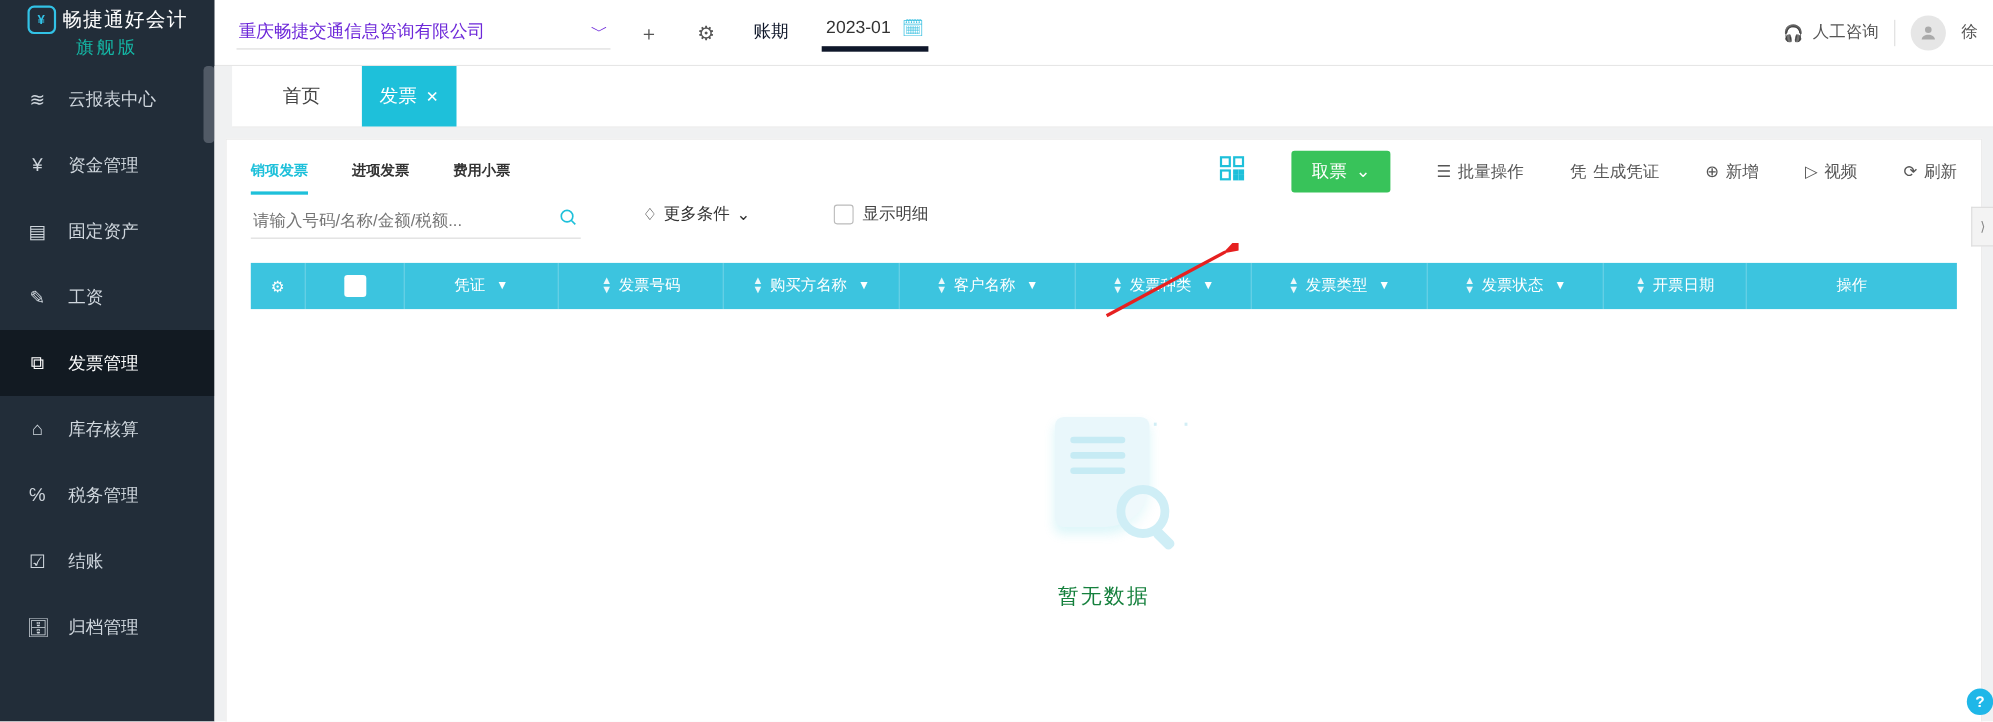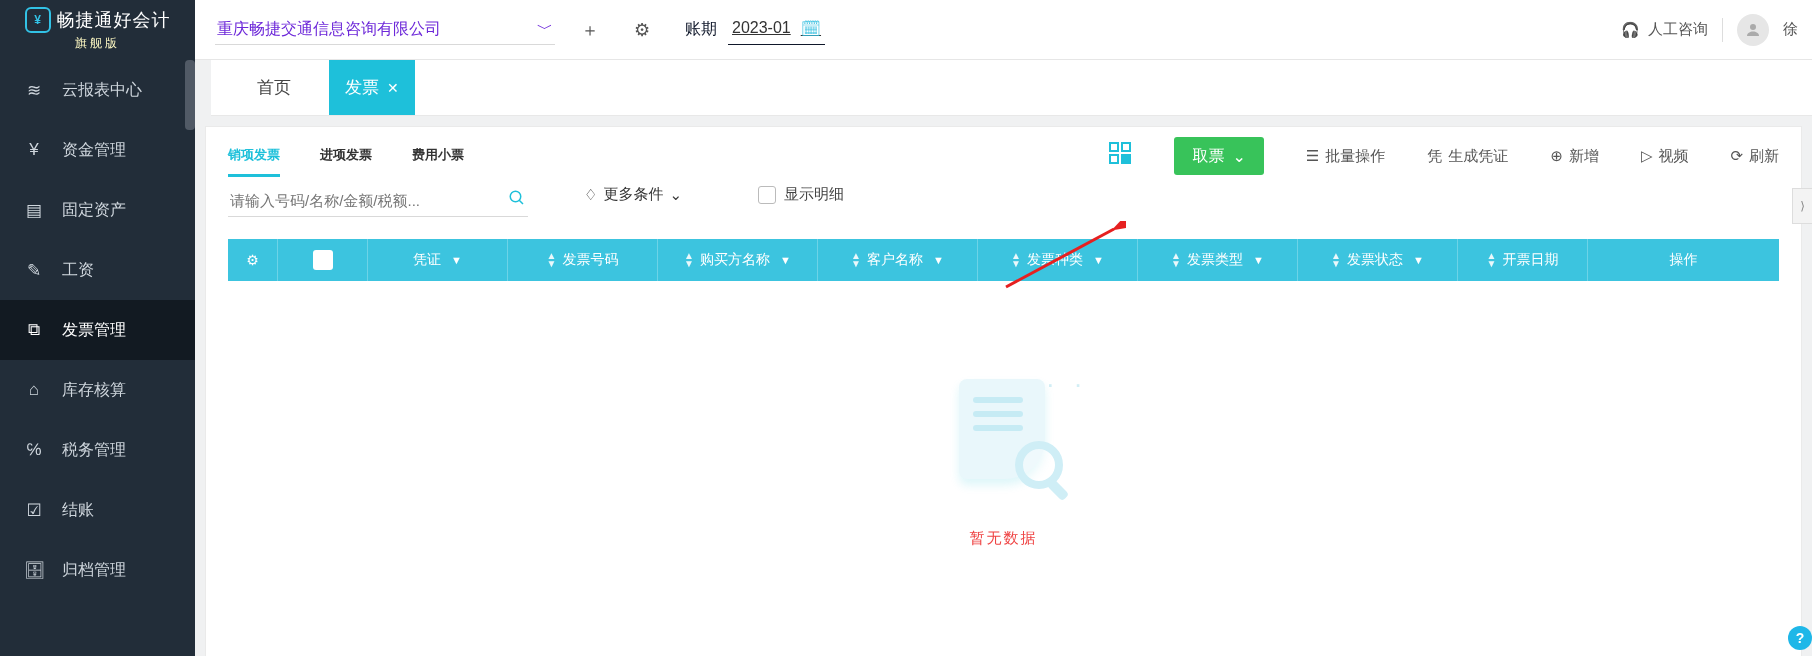--- a/index.html
+++ b/index.html
@@ -3,27 +3,27 @@
 <meta charset="utf-8">
 <style>
 *{box-sizing:border-box;margin:0;padding:0;font-family:"Microsoft YaHei",Arial,sans-serif;}
 body{background:#fff;width:1812px;height:656px;overflow:hidden;position:relative;}
 
 .header{height:60px;border-bottom:1px solid #e6e6e6;display:flex;align-items:center;padding:0 14px 0 0;background:#fff;position:relative;z-index:5;}
 .logo-box{width:195px;height:60px;background:#222d39;color:#fff;display:flex;flex-direction:column;justify-content:center;align-items:center;font-size:12px;}
 .logo-row{display:flex;align-items:center;gap:6px;}
 .logo-row .logo-icon{width:26px;height:26px;border:2px solid #32c2e6;border-radius:6px;position:relative;display:flex;align-items:center;justify-content:center;color:#32c2e6;font-weight:bold;}
 .logo-row .brand{font-size:18px;letter-spacing:1px;}
-.logo-sub{font-size:12px;margin-top:2px;letter-spacing:3px;color:#fef9c3;}
+.logo-sub{font-size:16px;margin-top:2px;letter-spacing:3px;color:#14b8a6;}
 .company-select{display:flex;align-items:center;margin-left:20px;border-bottom:1px solid #d9d9d9;padding:4px 2px;min-width:340px;justify-content:space-between;cursor:pointer;}
 .company-select span{font-size:16px;color:#6d28d9;}
 .chev{color:#30b6d6;font-size:14px;}
 .hdr-ico{width:34px;height:34px;display:flex;align-items:center;justify-content:center;color:#555;font-size:18px;cursor:pointer;margin-left:18px;}
 .period-label{margin-left:26px;font-size:16px;color:#0f172a;}
-.period-val{margin-left:11px;border-bottom:1px solid #0f172a;padding:4px 4px 6px;font-size:16px;color:#333;display:flex;align-items:center;gap:10px;cursor:pointer;text-decoration:underline;}
+.period-val{margin-left:30px;border-bottom:5px solid #0f172a;padding:4px 4px 6px;font-size:16px;color:#333;display:flex;align-items:center;gap:10px;cursor:pointer;}
 .period-val .cal{color:#34bfe0;}
 .header-right{margin-left:auto;display:flex;align-items:center;gap:14px;}
 .consult{display:flex;align-items:center;gap:8px;color:#555;font-size:15px;cursor:pointer;}
 .vdiv{width:1px;height:24px;background:#ddd;}
 .avatar{width:32px;height:32px;border-radius:50%;background:#e6e6e6;display:flex;align-items:center;justify-content:center;color:#aaa;}
 .uname{font-size:15px;color:#555;}
 
 .sidebar{position:absolute;left:0;top:60px;bottom:0;width:195px;background:#222d39;color:#cfd6dd;overflow:hidden;}
 .sidebar-scroll{position:absolute;right:0;top:0;width:10px;height:70px;background:#515a66;border-radius:4px;}
 .side-item{height:60px;display:flex;align-items:center;gap:18px;padding-left:24px;font-size:16px;cursor:pointer;color:#cfd6dd;}
@@ -64,21 +64,21 @@
 .th-check{width:20px;height:20px;background:#fff;border-radius:3px;}
 .th.last{border-right:none;}
 
 .empty{display:flex;flex-direction:column;align-items:center;margin-top:80px;color:#999;}
 .empty-ill{width:170px;height:150px;position:relative;}
 .paper{position:absolute;left:40px;top:18px;width:86px;height:100px;background:#e9f7fb;border-radius:8px 8px 40px 8px;box-shadow:0 6px 10px rgba(30,192,218,0.15);}
 .paper::before{content:"";position:absolute;left:14px;top:18px;width:50px;height:6px;background:#c6ebf4;border-radius:3px;box-shadow:0 14px 0 #c6ebf4,0 28px 0 #c6ebf4;}
 .mag{position:absolute;right:26px;bottom:22px;width:48px;height:48px;border:8px solid #cfeef6;border-radius:50%;background:rgba(255,255,255,0.3);}
 .mag::after{content:"";position:absolute;right:-14px;bottom:-14px;width:22px;height:10px;background:#cfeef6;border-radius:4px;transform:rotate(45deg);}
 .dots{position:absolute;right:0;top:8px;color:#d2eef5;font-size:26px;letter-spacing:6px;}
-.empty-text{margin-top:18px;font-size:15px;color:#ef4444;letter-spacing:2px;}
+.empty-text{margin-top:18px;font-size:19px;color:#15803d;letter-spacing:2px;}
 
 .arrow-svg{position:absolute;left:790px;top:94px;pointer-events:none;}
 
 .side-collapse{position:absolute;right:0;top:128px;width:20px;height:36px;background:#f3f3f3;border:1px solid #ddd;border-right:none;display:flex;align-items:center;justify-content:center;color:#888;cursor:pointer;font-size:12px;}
 
 .badge-br{position:absolute;right:0;bottom:6px;width:24px;height:24px;background:#1fb7e8;color:#fff;border-radius:50%;display:flex;align-items:center;justify-content:center;font-size:14px;font-weight:bold;}
 </style>
 </head>
 <body>
 

